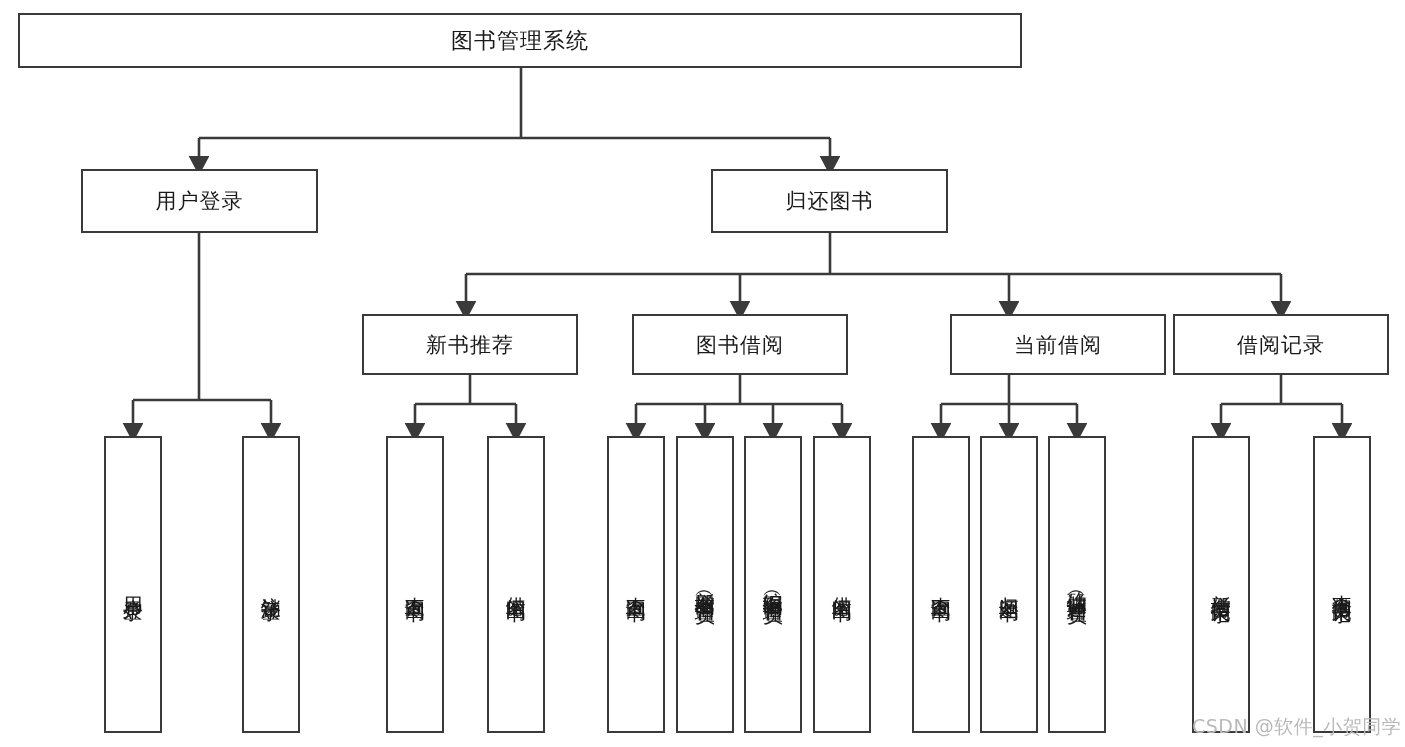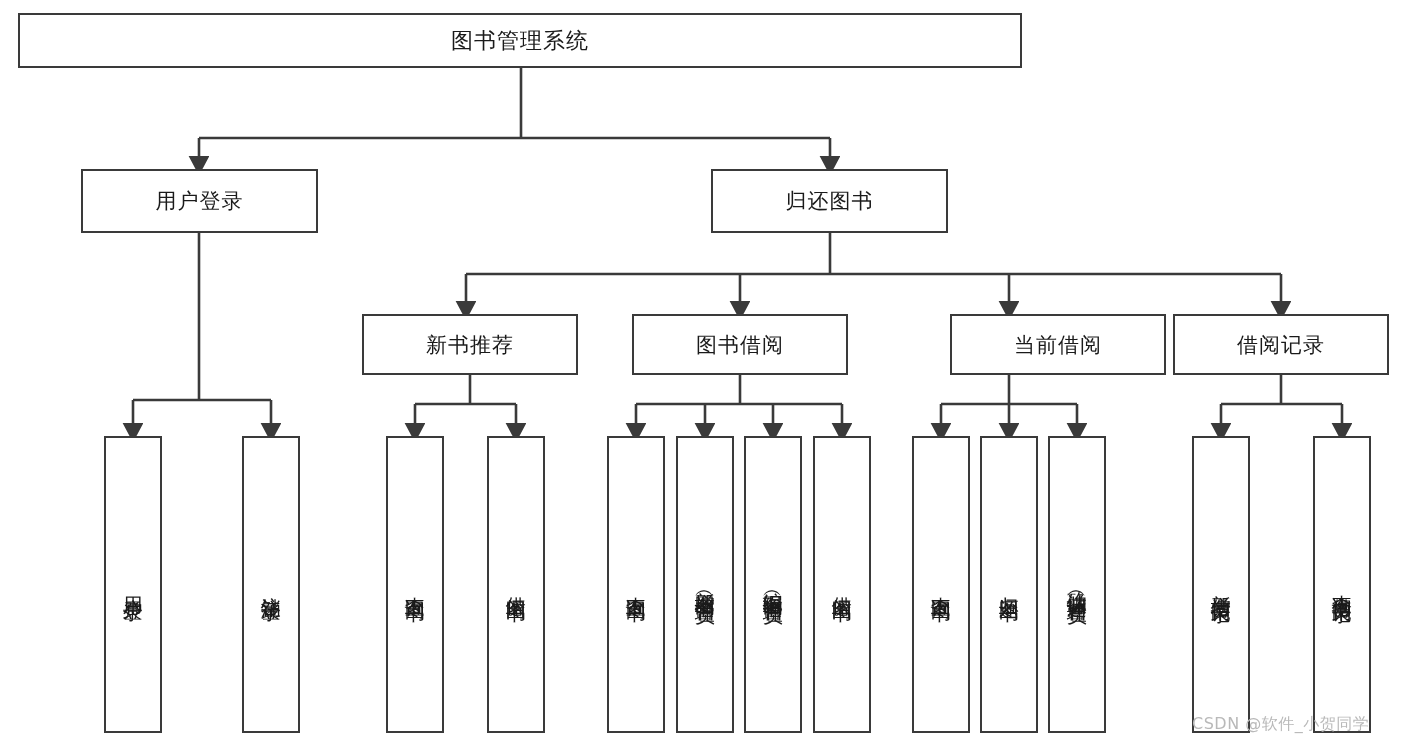--- a/index.html
+++ b/index.html
@@ -55,21 +55,21 @@
     line-height: 1.22;
     letter-spacing: 2px;
     white-space: nowrap;
     color: #1a1a1a;
   }
   .node-label {
     white-space: nowrap;
   }
   .watermark {
     position: absolute;
-    font-size: 16px;
+    font-size: 19px;
     color: #b9b9b9;
     white-space: nowrap;
     letter-spacing: 0.5px;
   }
 </style>
 </head>
 <body>
 
 <div id="canvas">
 

